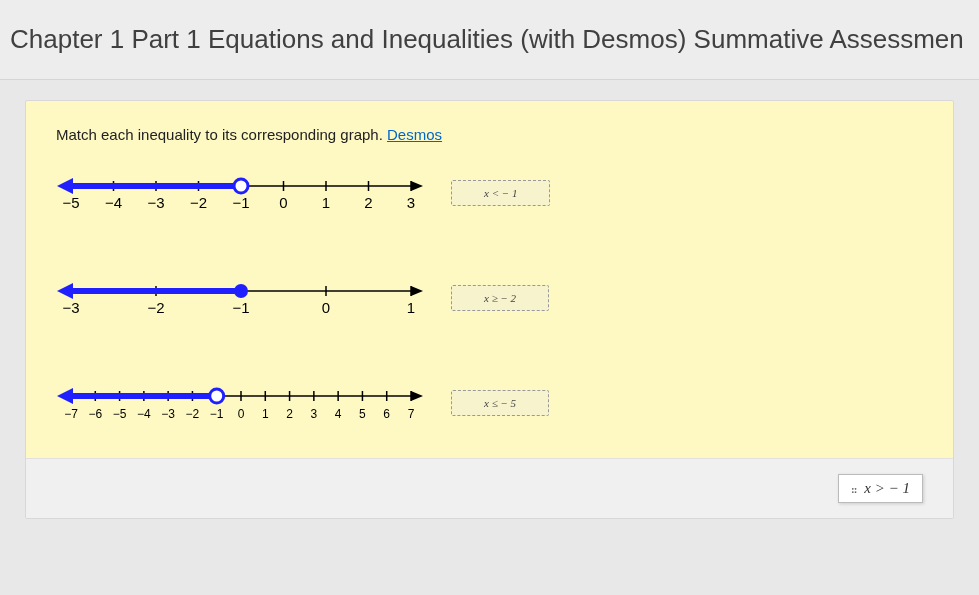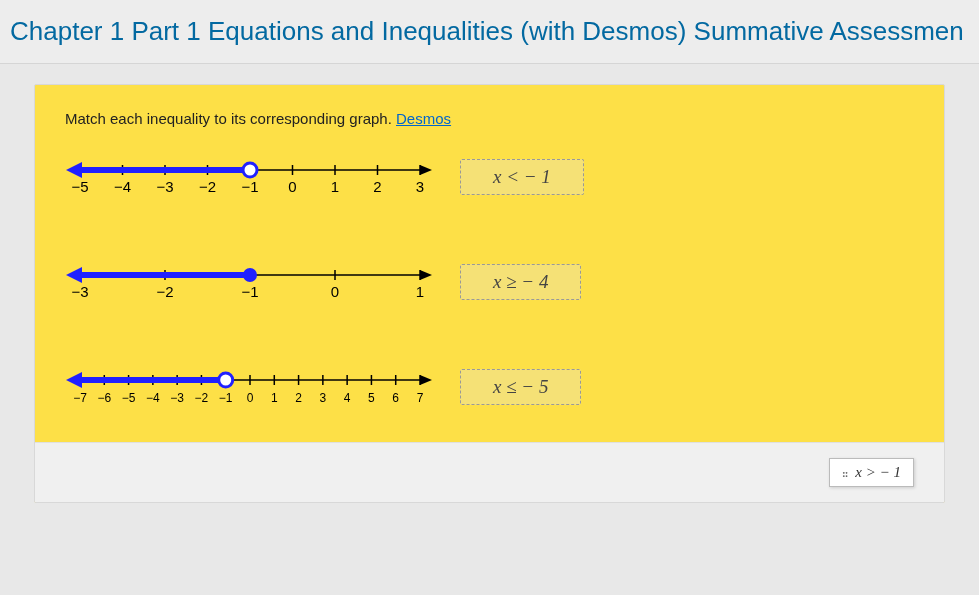--- a/index.html
+++ b/index.html
@@ -9,28 +9,28 @@
     }
     body {
       background: #e8e8e8;
       font-family: Arial, sans-serif;
       width: 979px;
       height: 595px;
       overflow: hidden;
     }
     .page-title {
       font-size: 26px;
-      color: #0369a1;
-      padding: 16px 10px;
+      color: #404040;
+      padding: 24px 10px;
       background: #ededed;
       border-bottom: 1px solid #d5d5d5;
     }
     .content-area {
-      margin: 20px 34px;
-      background: #fde047;
+      margin: 20px 25px;
+      background: #fef9c3;
       border: 1px solid #d8d8d8;
       border-radius: 2px;
       padding: 25px 30px 0px 30px;
       position: relative;
     }
     .instruction {
       font-size: 15px;
       color: #222;
       margin-bottom: 25px;
     }
@@ -47,21 +47,21 @@
       width: 370px;
       height: 50px;
       position: relative;
       margin-right: 25px;
     }
     .drop-slot {
       border: 1px dashed #999;
       padding: 6px 32px;
       font-style: italic;
       font-family: 'Times New Roman', serif;
-      font-size: 19px;
+      font-size: 11px;
       color: #444;
       background: rgba(230,230,230,0.3);
       border-radius: 2px;
       min-width: 80px;
       text-align: center;
     }
     .bottom-bar {
       background: #f0f0f0;
       margin: 0 -30px;
       padding: 15px 30px;
@@ -156,21 +156,21 @@
           <line x1="270" x2="270" y1="13" y2="23" stroke="#000" stroke-width="1.5"></line>
           <text x="270" y="40" text-anchor="middle" font-size="15" fill="#000">0</text>
           <line x1="355" x2="355" y1="13" y2="23" stroke="#000" stroke-width="1.5"></line>
           <text x="355" y="40" text-anchor="middle" font-size="15" fill="#000">1</text>
           <line x1="13" x2="185" y1="18" y2="18" stroke="#2020ff" stroke-width="6"></line>
           <polygon points="1,18 17,10 17,26" fill="#2020ff"></polygon>
           <circle cx="185" cy="18" r="7" fill="#2020ff"></circle>
         </svg>
     </div>
     <div class="drop-slot">
-      <span>x  ≥  − 4</span>
+      <span>x  ≥  − 2</span>
     </div>
   </div>
 
   <div class="row" style="margin-bottom:30px">
     <div class="nl-wrap">
       <svg width="370" height="50" id="nl2">
           <polygon points="3,18 15,13 15,23" fill="#2020ff"></polygon>
           <polygon points="367,18 355,13 355,23" fill="#000"></polygon>
           <line x1="15" x2="355" y1="18" y2="18" stroke="#000" stroke-width="1.5"></line>
           <line x1="15" x2="15" y1="13" y2="23" stroke="#000" stroke-width="1.5"></line>

